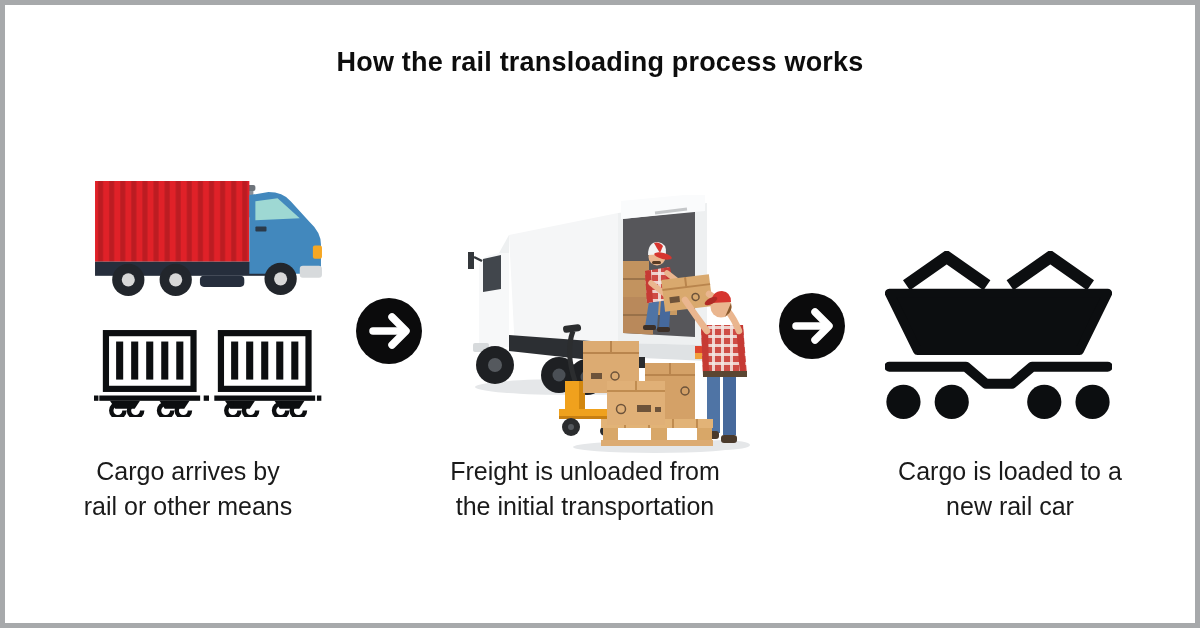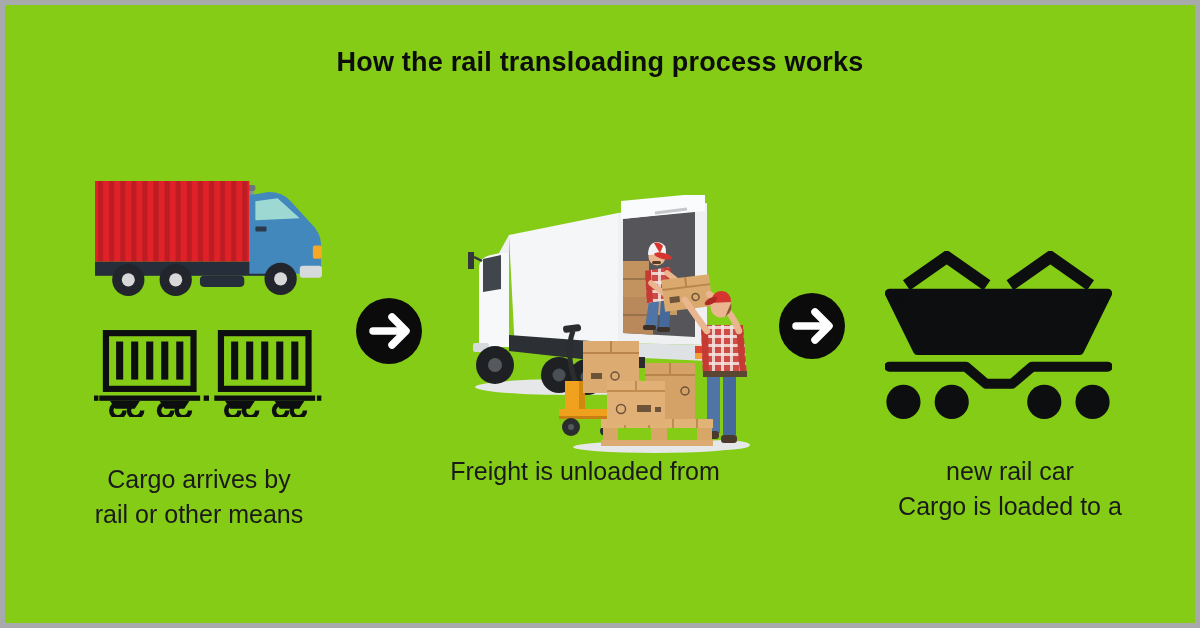--- a/index.html
+++ b/index.html
@@ -1,37 +1,37 @@
 <!DOCTYPE html>
 <html><head>
 <meta charset="utf-8">
 <style>
   html,body{margin:0;padding:0;}
   body{font-family:"Liberation Sans","DejaVu Sans",sans-serif;background:#888;}
   .canvas{
     position:relative;width:1190px;height:618px;
-    background:#84cc16;border:5px solid #a7a9ab;overflow:hidden;
+    background:#ffffff;border:5px solid #a7a9ab;overflow:hidden;
   }
   .title{
     position:absolute;top:42px;left:0;width:100%;
     text-align:center;font-size:27px;font-weight:bold;color:#0d0d0d;
     letter-spacing:.2px;
   }
   .icon-abs{position:absolute;}
   .arrow-circle{
     position:absolute;width:66px;height:66px;border-radius:50%;
     background:#0b0b0c;display:flex;align-items:center;justify-content:center;
   }
   .caption{
     position:absolute;top:449px;width:360px;text-align:center;
     font-size:25px;line-height:35px;color:#1a1a1a;
   }
   #arrow1{left:351px;top:293px;}
   #arrow2{left:774px;top:288px;}
-  #cap1{left:14px;margin-top:8px;}
+  #cap1{left:3px;}
   #cap2{left:400px;}
   #cap3{left:825px;}
 </style>
 </head>
 <body>
 
 <div class="canvas">
 
   <div class="title">How the rail transloading process works</div>
 
@@ -303,19 +303,20 @@
       <circle cx="206" cy="150" r="17"></circle>
     </g>
   </svg>
 
   <div class="caption" id="cap1">
     <div>Cargo arrives by</div>
     <div>rail or other means</div>
   </div>
   <div class="caption" id="cap2">
     <div>Freight is unloaded from</div>
+    <div>the initial transportation</div>
   </div>
   <div class="caption" id="cap3">
+    <div>Cargo is loaded to a</div>
     <div>new rail car</div>
-    <div>Cargo is loaded to a</div>
   </div>
 
 </div>
 
 </body></html>

